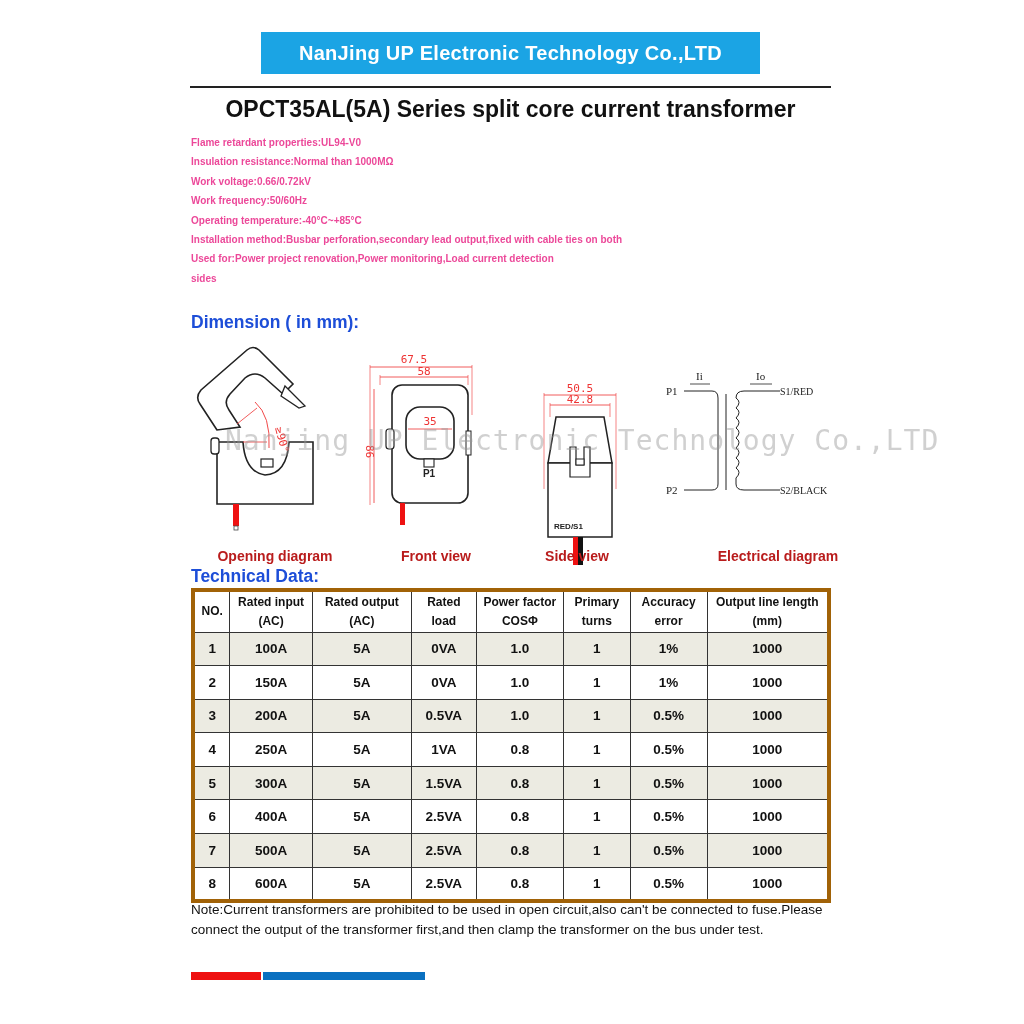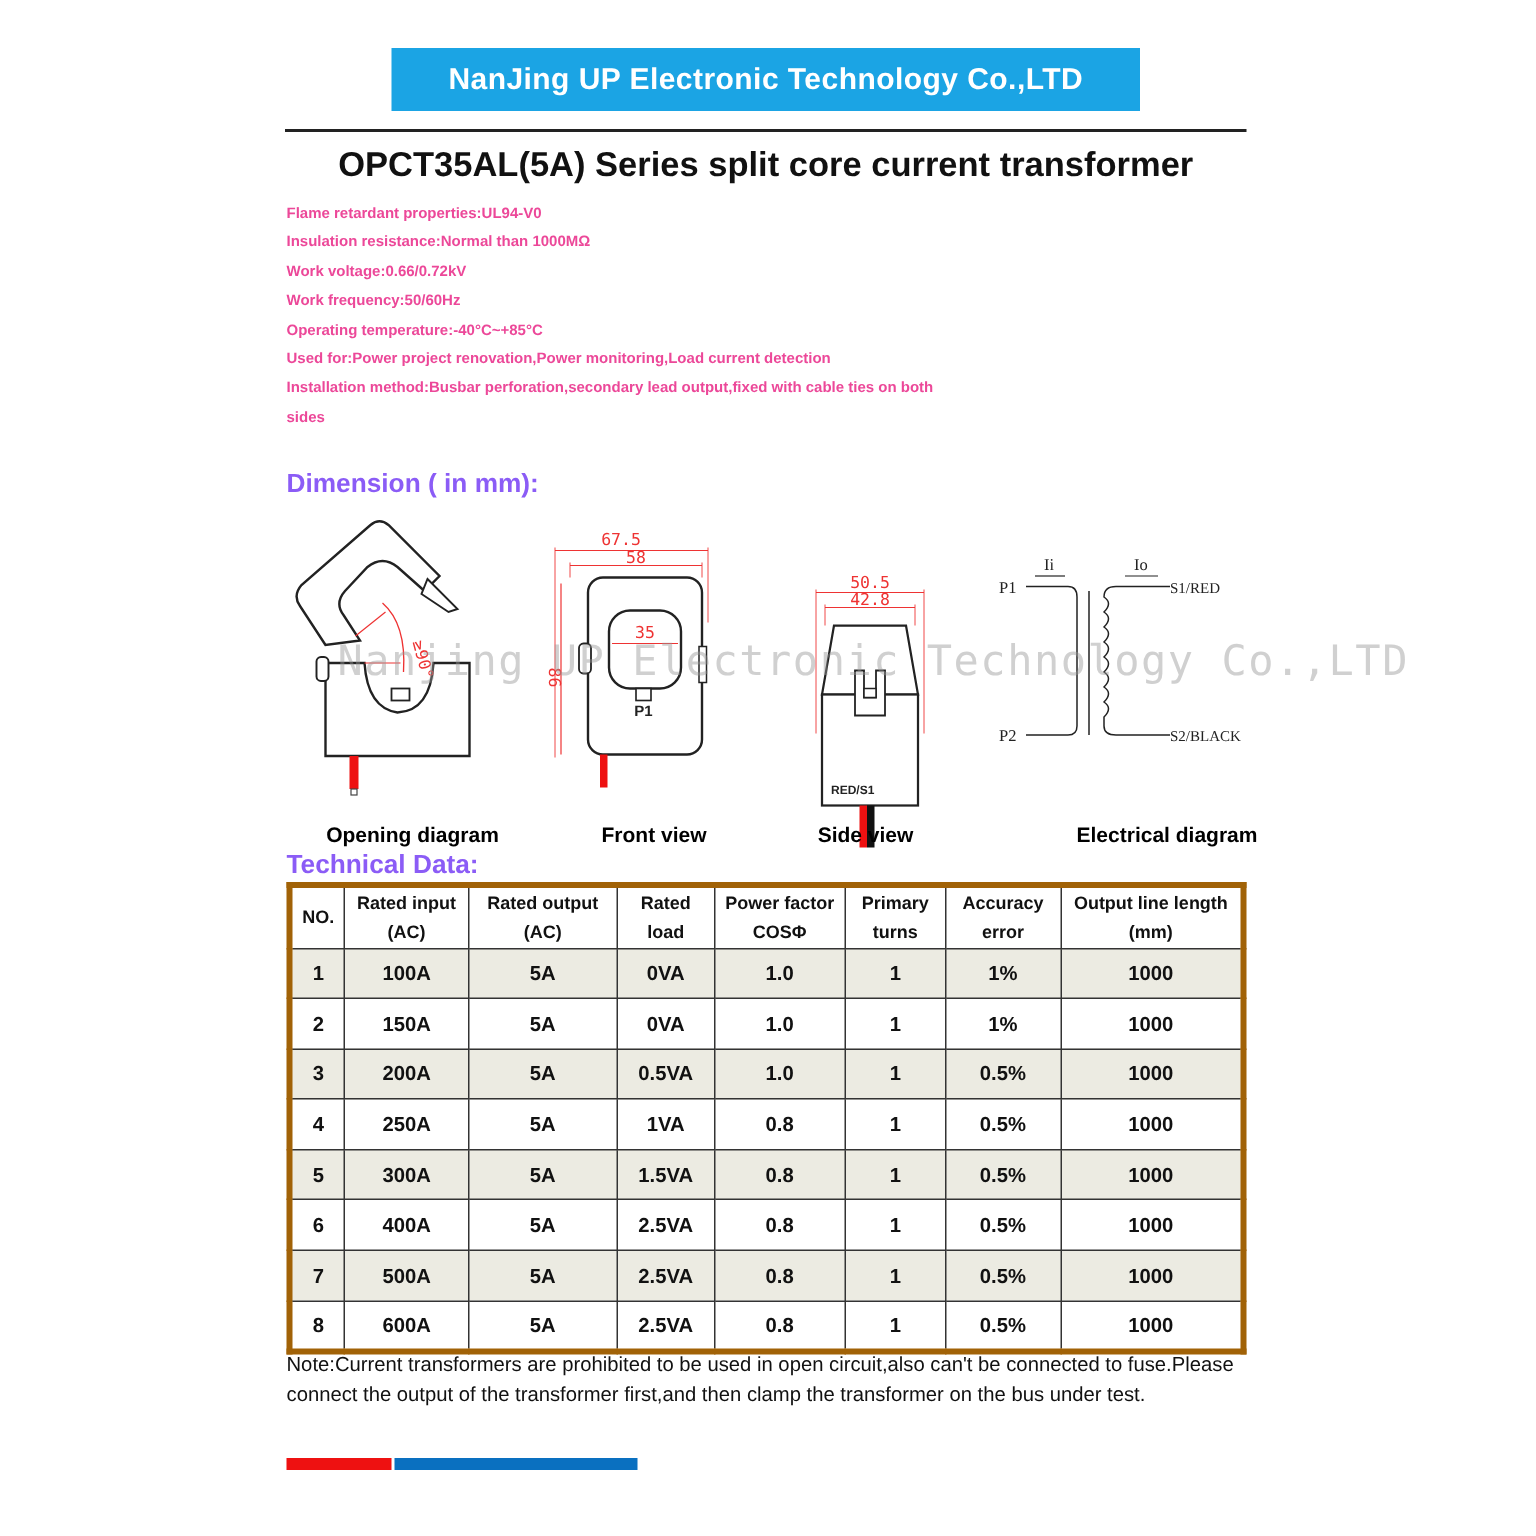--- a/index.html
+++ b/index.html
@@ -12,28 +12,28 @@
     display: flex; align-items: center; justify-content: center; letter-spacing: 0.3px;
   }
   .rule { position: absolute; left: 190px; top: 86px; width: 641px; height: 2px; background: #222; }
   .title {
     position: absolute; left: 190px; top: 96px; width: 641px; text-align: center;
     font-size: 23px; font-weight: bold; color: #111;
   }
   .specs { position: absolute; left: 191px; top: 133px; width: 640px; }
   .specs .line { font-size: 10px; font-weight: bold; line-height: 19.4px; color: #ec4899; }
   .section-title {
-    position: absolute; left: 191px; font-size: 17.5px; font-weight: bold; color: #8b5cf6;
+    position: absolute; left: 191px; font-size: 17.5px; font-weight: bold; color: #1d4ed8;
   }
   .dim-title { top: 312px; }
   .tech-title { top: 566px; text-align: center; }
 
   .diagram { position: absolute; }
   .diagram svg { display: block; }
-  .caption { position: absolute; font-size: 14px; font-weight: bold; color: #000000; text-align: center; }
+  .caption { position: absolute; font-size: 14px; font-weight: bold; color: #b91c1c; text-align: center; }
 
   .watermark {
     position: absolute; left: 225px; top: 424px; font-family: "DejaVu Sans Mono", monospace;
     font-size: 28px; color: rgba(150,150,150,0.45); letter-spacing: 1px; white-space: nowrap;
     pointer-events: none;
   }
 
   table.tech {
     position: absolute; left: 191px; top: 588px; width: 640px; border-collapse: collapse;
     border: 4px solid #a16207;
@@ -60,22 +60,22 @@
 </div>
 <div class="rule"></div>
 <div class="title">OPCT35AL(5A) Series split core current transformer</div>
 
 <div class="specs">
   <div class="line">Flame retardant properties:UL94-V0</div>
   <div class="line">Insulation resistance:Normal than 1000MΩ</div>
   <div class="line">Work voltage:0.66/0.72kV</div>
   <div class="line">Work frequency:50/60Hz</div>
   <div class="line">Operating temperature:-40°C~+85°C</div>
+  <div class="line">Installation method:Busbar perforation,secondary lead output,fixed with cable ties on both</div>
   <div class="line">Used for:Power project renovation,Power monitoring,Load current detection</div>
-  <div class="line">Installation method:Busbar perforation,secondary lead output,fixed with cable ties on both</div>
   <div class="line">sides</div>
 </div>
 
 <div class="section-title dim-title">Dimension ( in mm):</div>
 
 <div class="diagram" style="left:195px; top:342px;">
   <svg width="130" height="190" viewBox="0 0 130 190">
 
     <path d="M22 88 L5 62 Q0 55 6 48 L52 8 Q58 3 64 8 L98 42 L88 52 L70 36 Q60 28 50 36 L35 52 Q28 60 34 68 L45 85 Z" fill="#fff" stroke="#222" stroke-width="1.6"></path>
     <path d="M90 44 L110 64 L104 66 L86 54 Z" fill="#fff" stroke="#222" stroke-width="1.3"></path>

